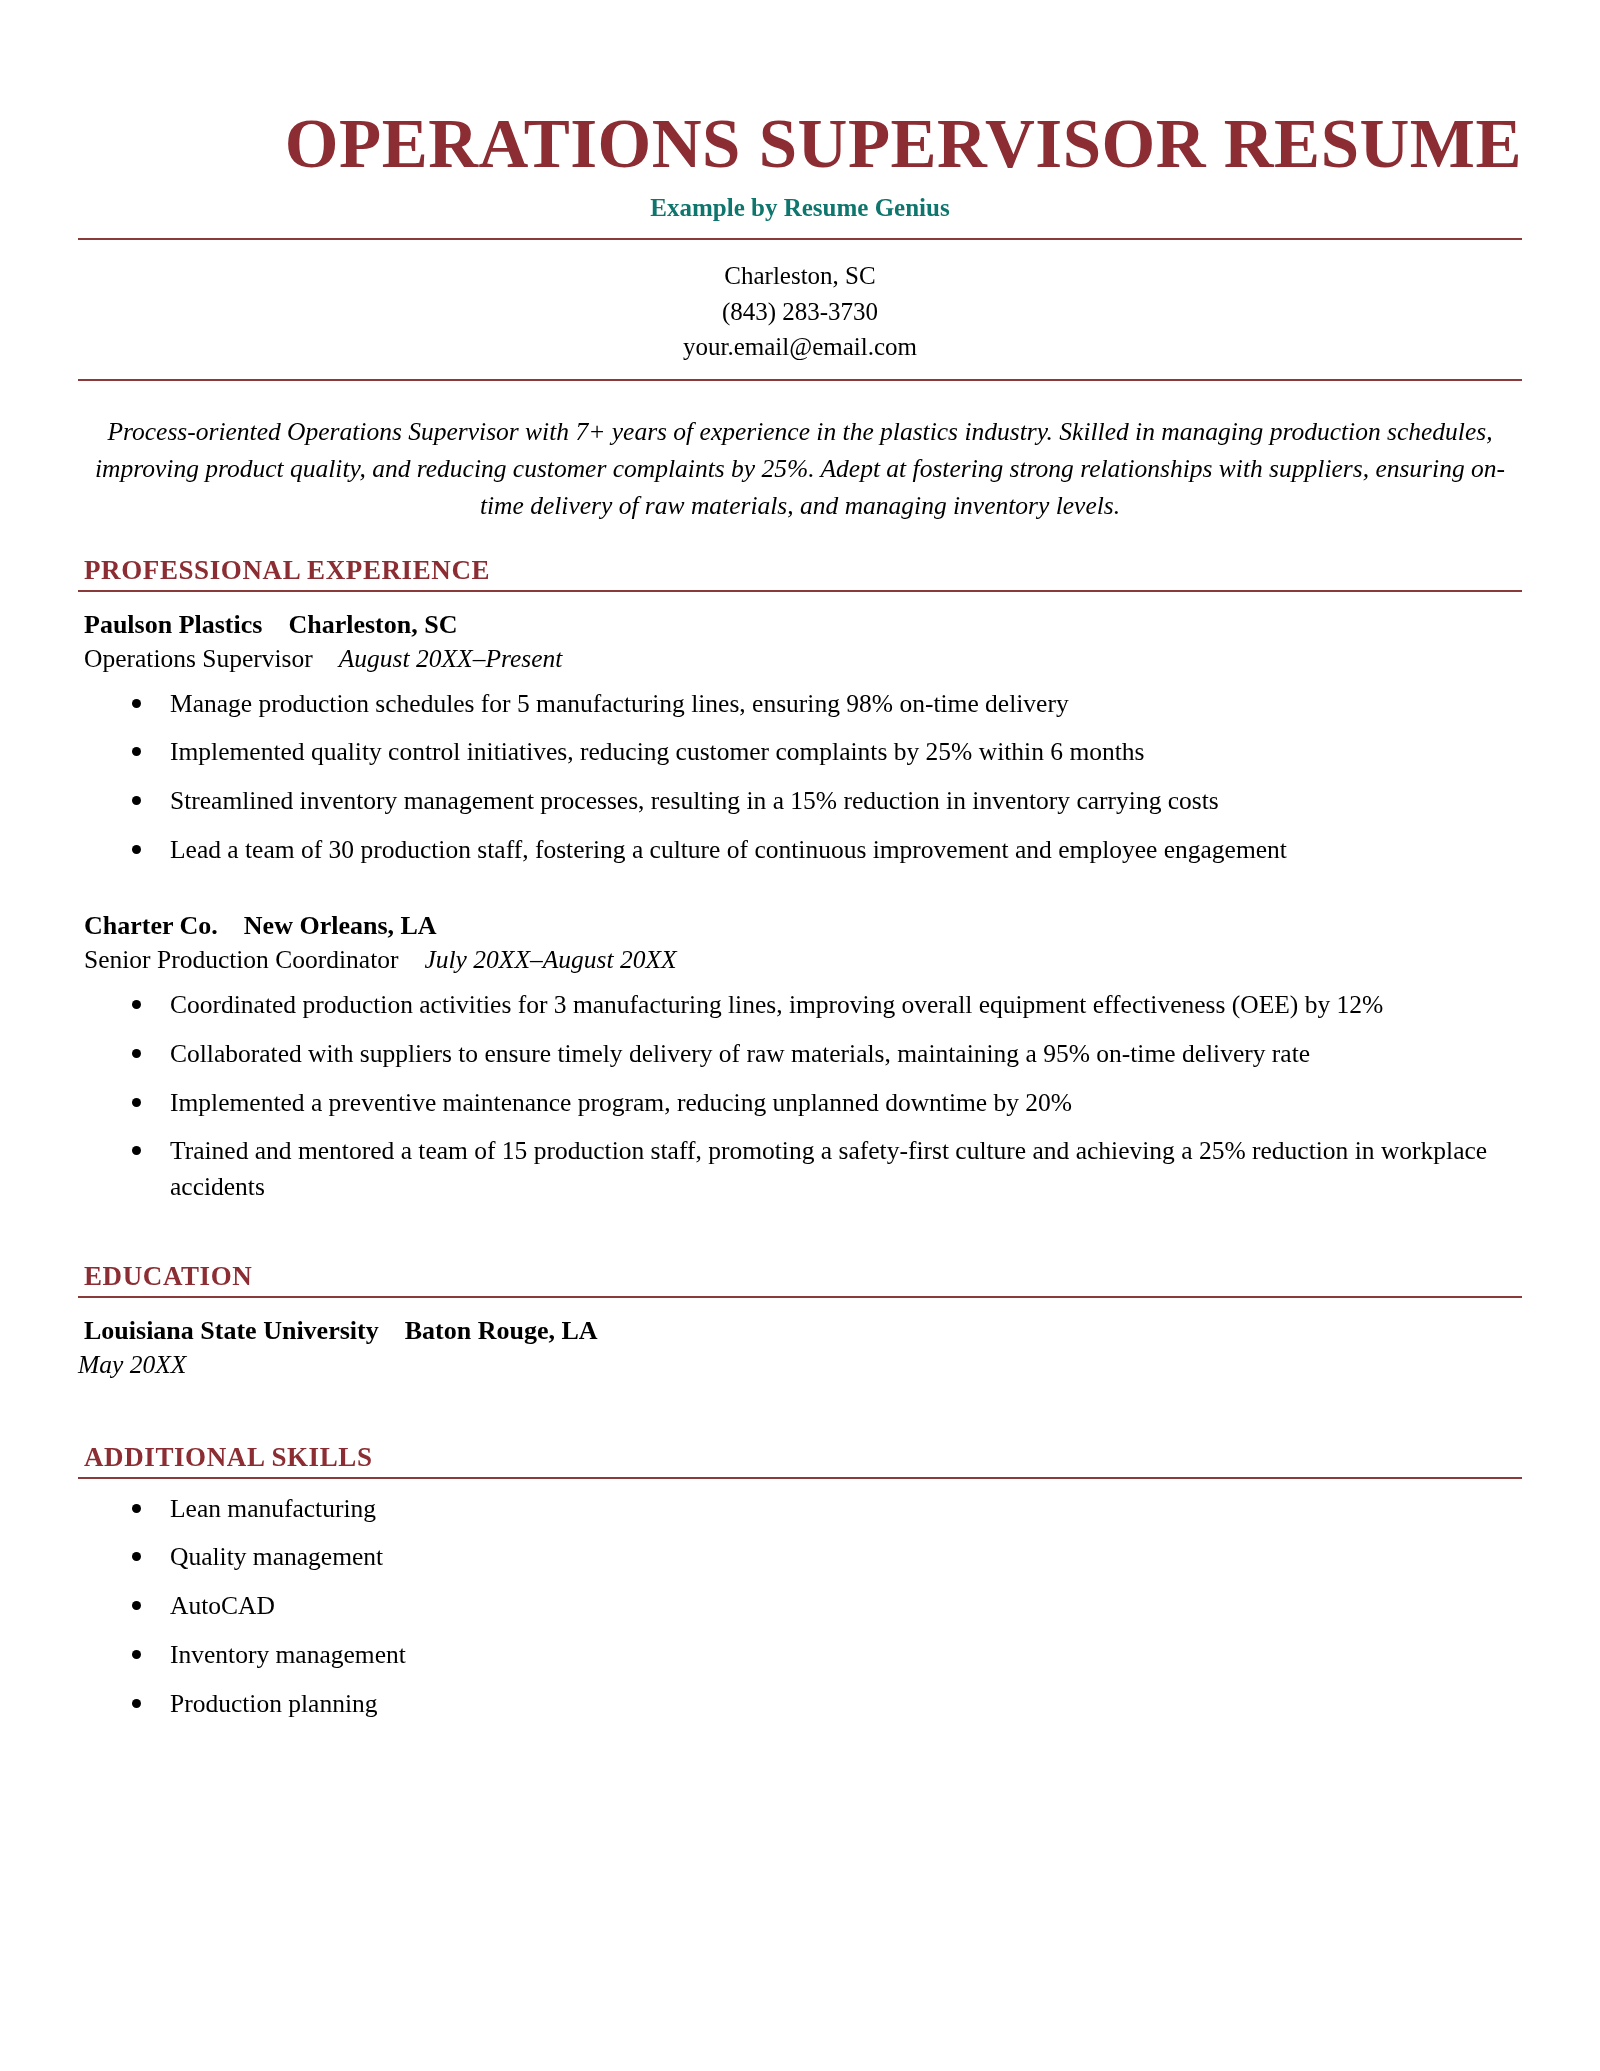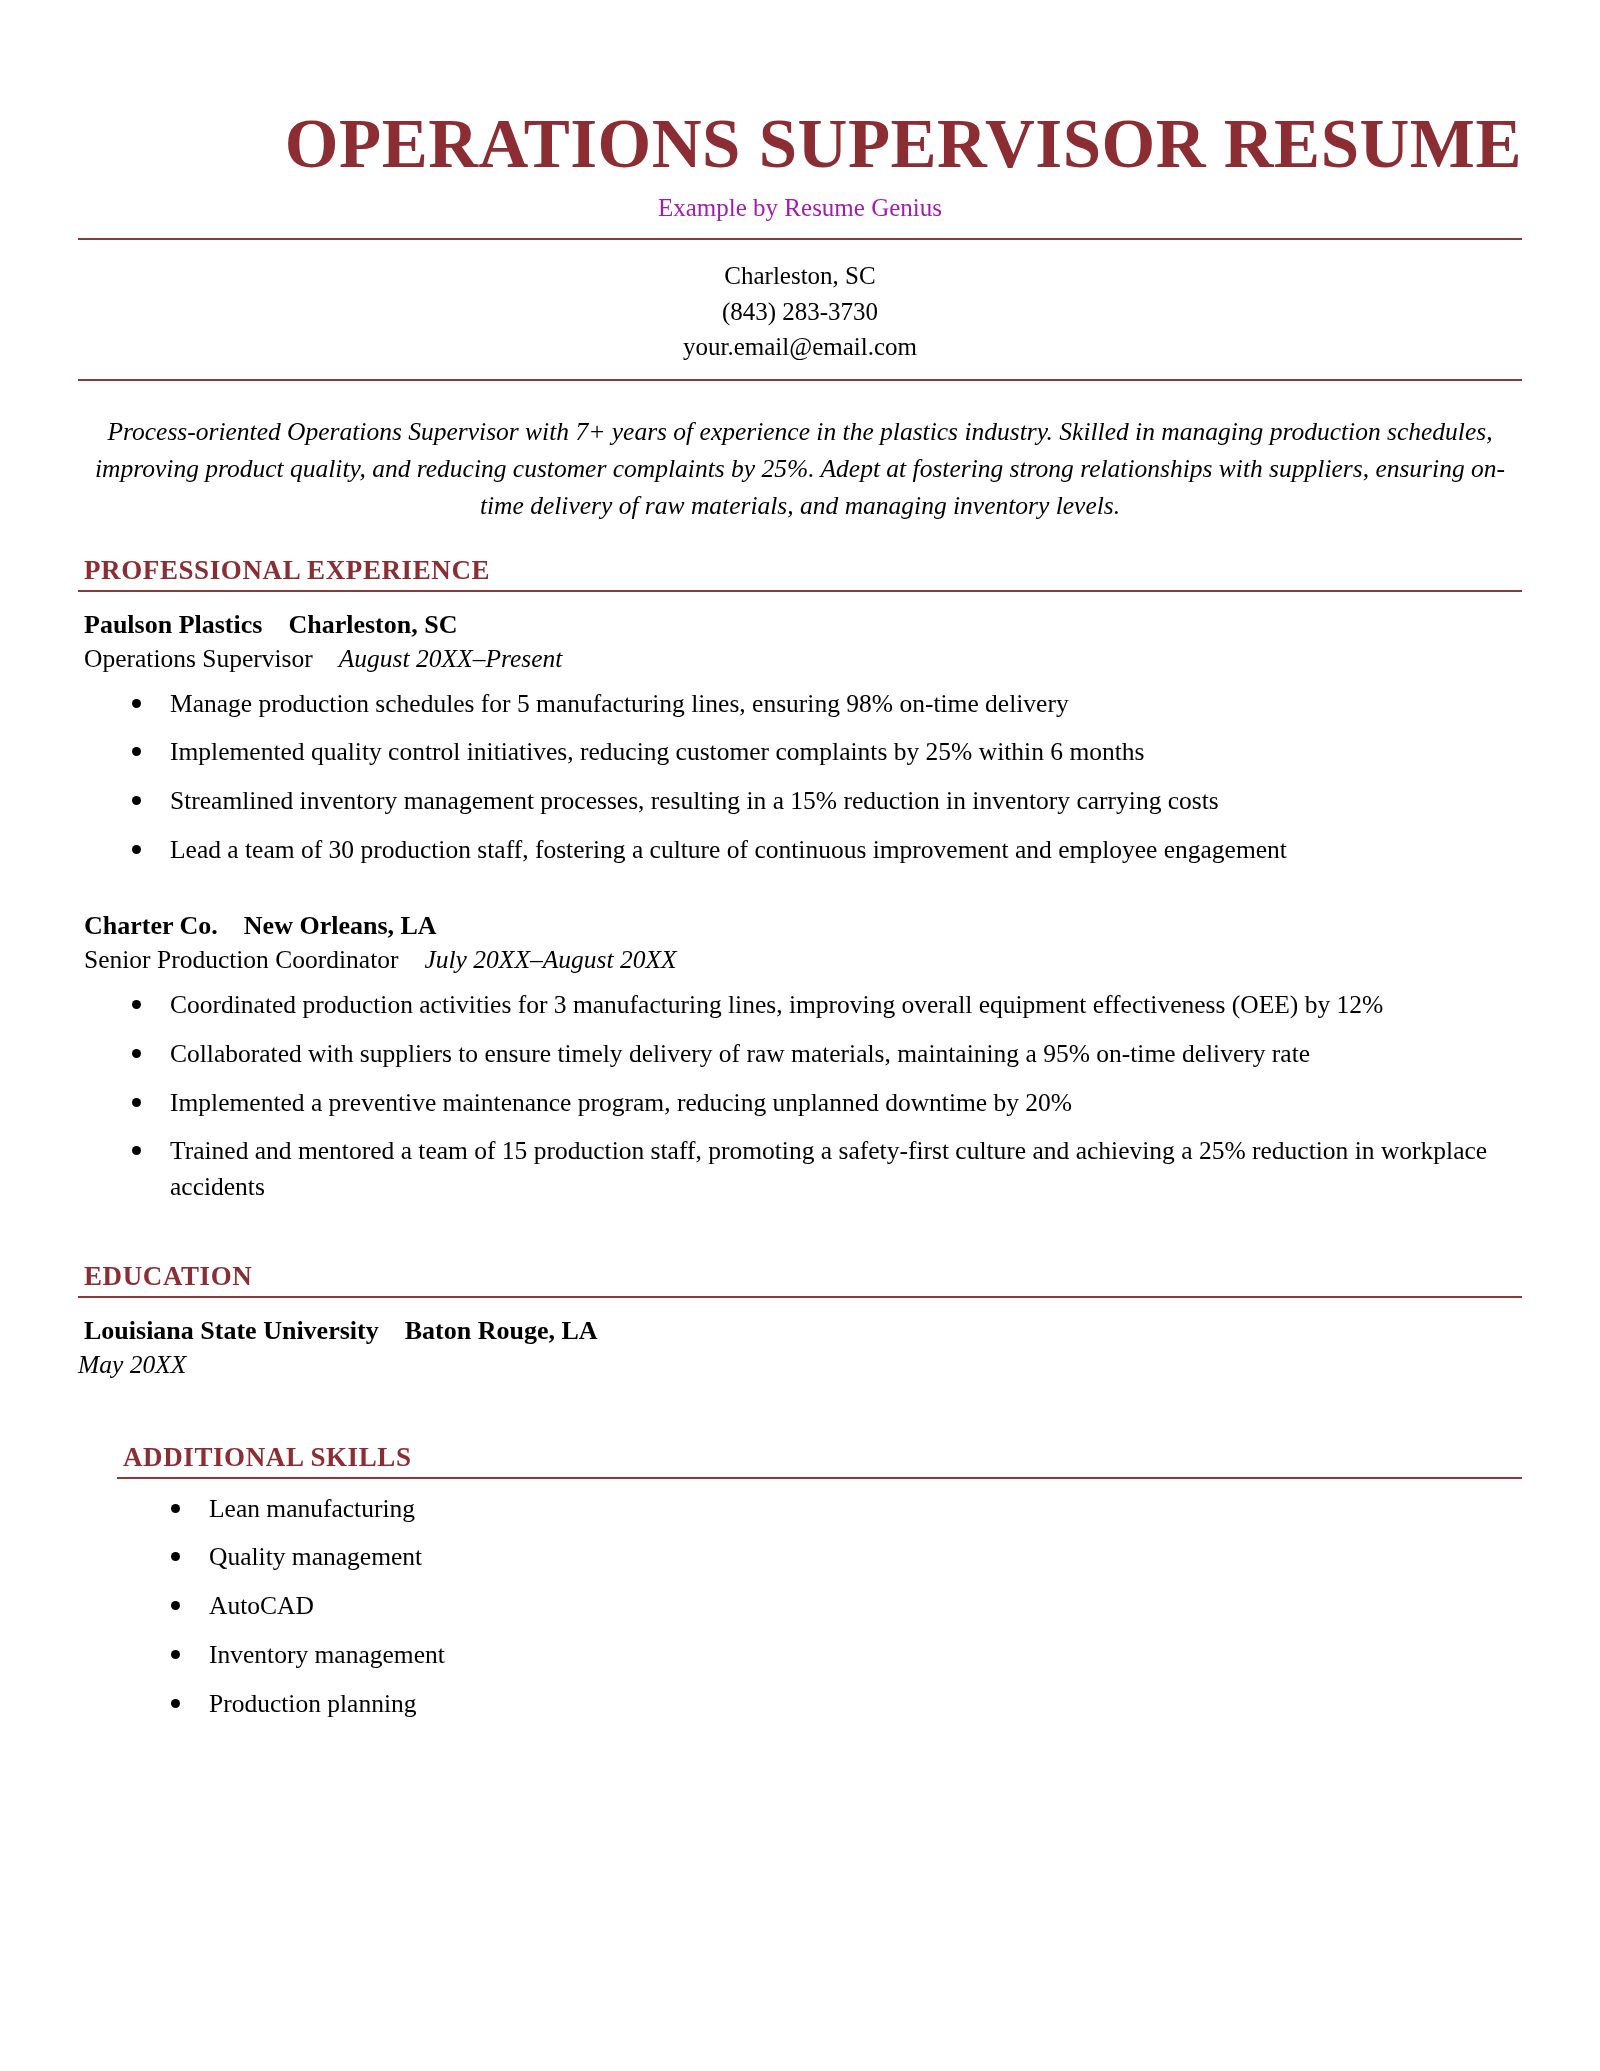--- a/index.html
+++ b/index.html
@@ -25,23 +25,23 @@
     color: #8B2D32;
     font-size: 69px;
     font-weight: bold;
     letter-spacing: 0.5px;
     line-height: 1.05;
     margin: 0 0 14px 0;
     white-space: nowrap;
   }
   .doc-subtitle {
     text-align: center;
-    color: #a21caf;
+    color: #0f766e;
     font-size: 25px;
-    font-weight: normal;
+    font-weight: bold;
     margin: 0 0 16px 0;
   }
   .rule {
     border: none;
     border-top: 2.5px solid #8B3A3A;
     margin: 0;
     height: 0;
   }
   .contact {
     text-align: center;
@@ -111,21 +111,21 @@
     width: 9px;
     height: 9px;
     border-radius: 50%;
     background: #000000;
   }
 
   .skills-list { margin-top: 18px; }
   .skills-list li { margin-bottom: 14px; }
 
   .edu-section { margin-top: 56px; }
-  .skills-section { margin-top: 62px; margin-left: 39px; }
+  .skills-section { margin-top: 62px; }
 </style>
 </head>
 <body>
 
 <div class="page">
 
   <h1 class="doc-title">OPERATIONS SUPERVISOR RESUME</h1>
   <div class="doc-subtitle">Example by Resume Genius</div>
 
   <hr class="rule">

